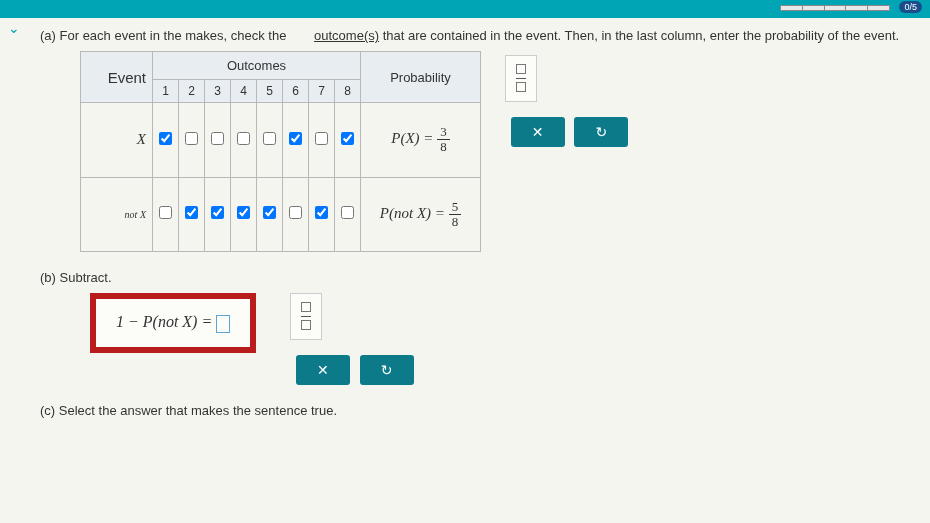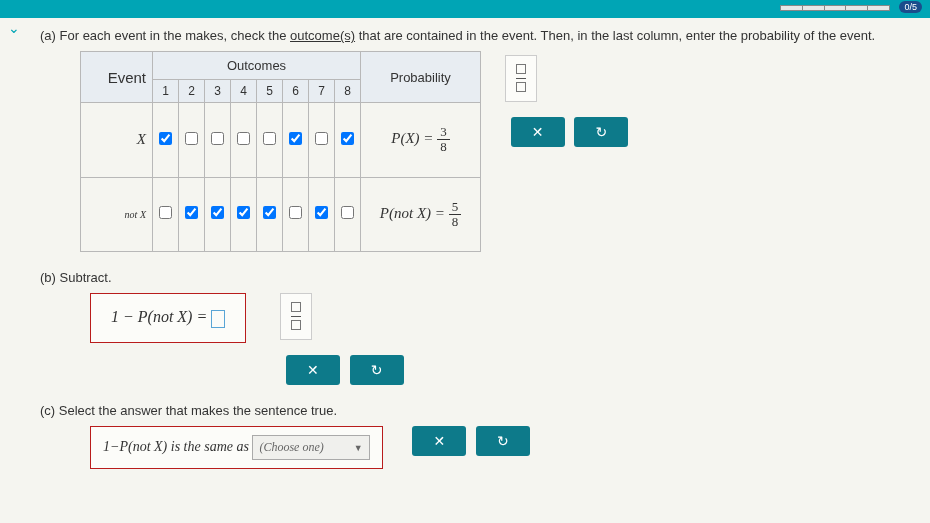--- a/index.html
+++ b/index.html
@@ -45,21 +45,21 @@
   top: 20px;
   color: #00a5b5;
   cursor: pointer;
   font-size: 14px;
 }
 .content {
   padding: 10px 25px 10px 40px;
 }
 .part { margin-bottom: 18px; }
 .label { display: inline; }
-.underline { text-decoration: underline; }
+.underline { text-decoration: underline; margin-left: 24px; }
 .outcomes-table {
   border-collapse: collapse;
   margin: 8px 0 0 40px;
   display: inline-table;
   vertical-align: top;
 }
 .outcomes-table th, .outcomes-table td {
   border: 1px solid #b8b8b8;
   text-align: center;
   font-weight: normal;
@@ -113,21 +113,21 @@
 }
 .tool-box {
   border: 1px solid #ccc;
   padding: 6px 10px;
   display: inline-block;
   background: #fcfcf9;
 }
 .sub-row { margin: 8px 0 0 50px; }
 .eq-box {
   display: inline-block;
-  border: 1px solid #b91c1c;
+  border: 6px solid #b91c1c;
   padding: 14px 20px;
   font-family: 'Times New Roman', serif;
   font-size: 16px;
   font-style: italic;
   vertical-align: top;
   background: #fcfcf9;
 }
 .input-box {
   display: inline-block;
   width: 14px;
@@ -238,27 +238,15 @@
         </div><br><br>
         <span class="btn-teal"><span>✕</span></span>
         <span class="btn-teal"><span>↻</span></span>
       </div>
     </div>
   </div>
 
   <div class="part">
     <span class="label">(c)</span>
     <span>Select the answer that makes the sentence true.</span>
-    <div class="sub-row">
-      <span class="eq-box" style="padding:8px 12px;font-size:14px">
-        <span>1−P(not X) is the same as</span>
-        <span class="select-box">
-          <span>(Choose one)</span><span class="tri">▼</span>
-        </span>
-      </span>
-      <span style="margin-left:20px">
-        <span class="btn-teal"><span>✕</span></span>
-        <span class="btn-teal"><span>↻</span></span>
-      </span>
-    </div>
   </div>
 
 </div>
 
 </body></html>

